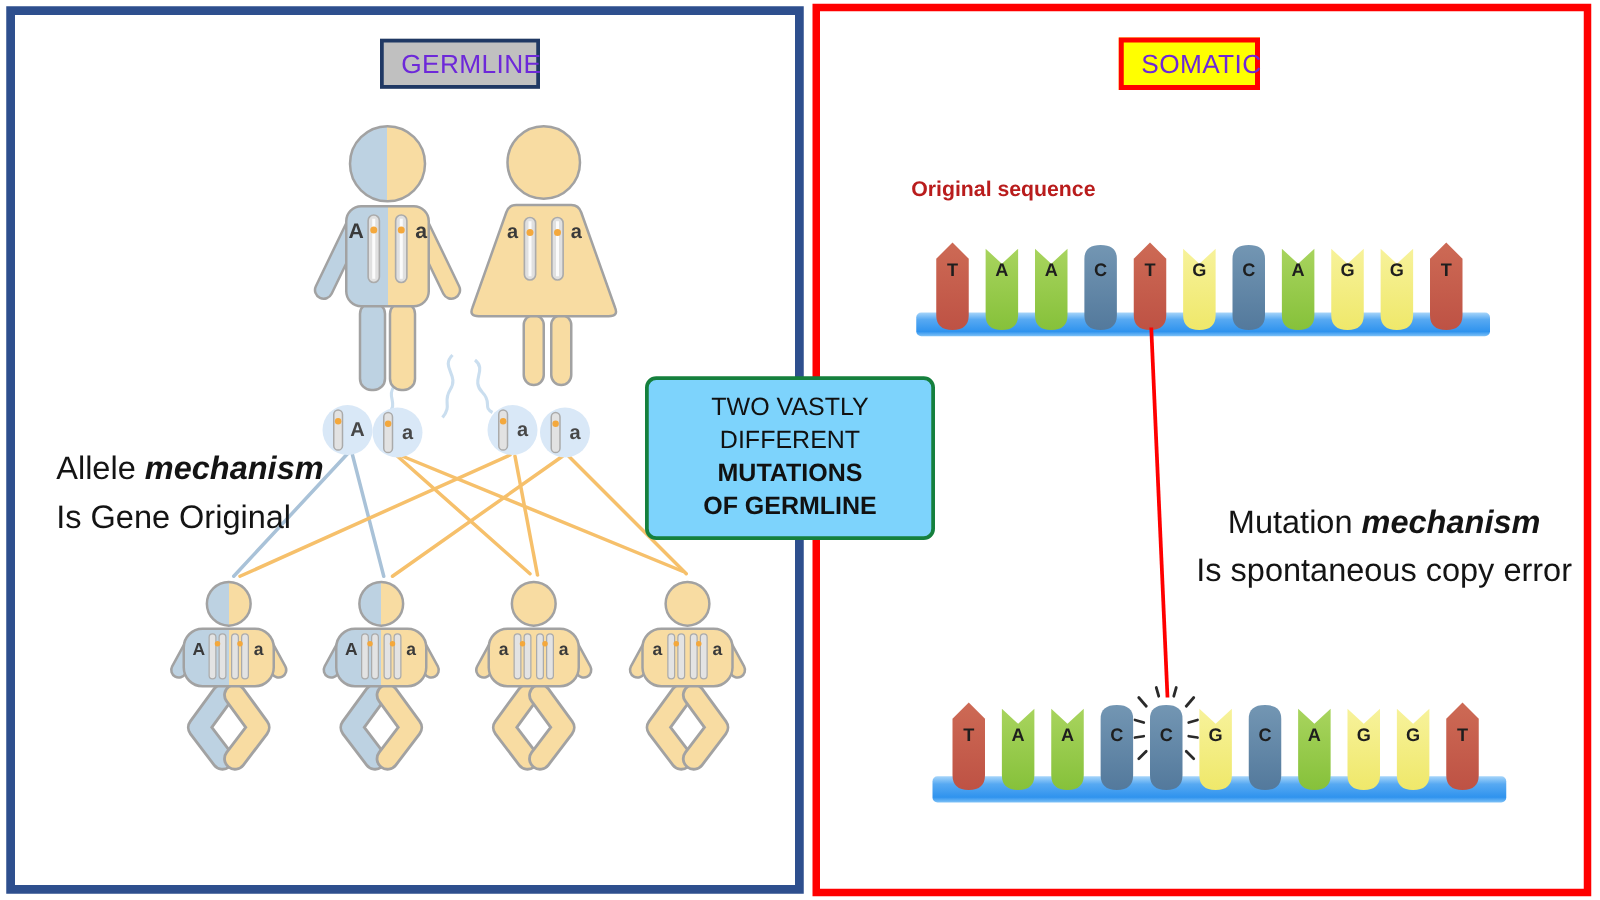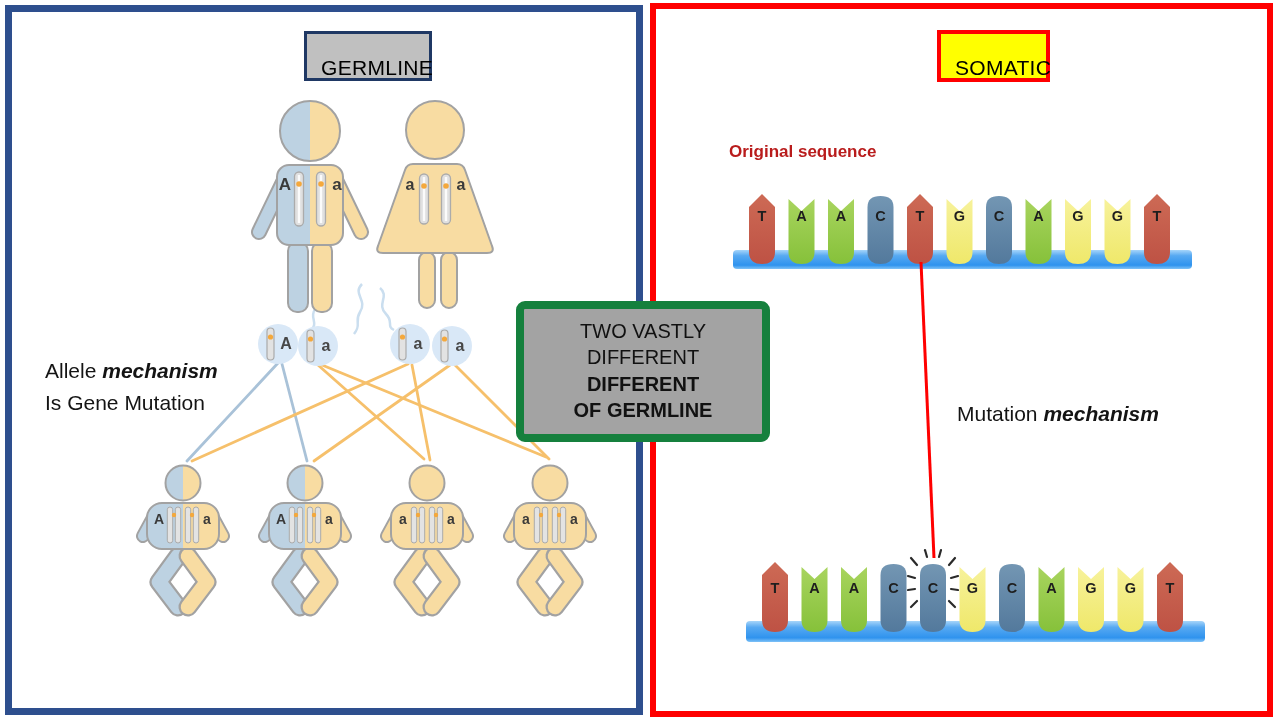--- a/index.html
+++ b/index.html
@@ -3,29 +3,29 @@
 <meta charset="utf-8">
 <style>
   html,body{margin:0;padding:0;}
   body{width:1280px;height:720px;background:#fff;overflow:hidden;
        font-family:"Liberation Sans",sans-serif;position:relative;}
   .panel{position:absolute;box-sizing:border-box;background:transparent;z-index:1;}
   #germline-panel{left:5px;top:5px;width:638px;height:710px;border:7px solid #2E4F8E;}
   #somatic-panel{left:650px;top:3px;width:623px;height:714px;border:6px solid #FF0000;}
   #art{position:absolute;left:0;top:0;z-index:2;}
   .overlay{position:absolute;z-index:3;}
-  .tag{box-sizing:border-box;text-align:center;font-size:21px;color:#000000;
-       padding:22px 14px;letter-spacing:0.3px;}
+  .tag{box-sizing:border-box;text-align:center;font-size:21px;color:#6d28d9;
+       padding:6px 14px;letter-spacing:0.3px;}
   #germline-tag{left:304px;top:31px;width:128px;height:40px;background:#C0C0C0;border:3px solid #1F3864;}
-  #somatic-tag{left:937px;top:30px;width:113px;height:42px;background:#FFFF00;border:4px solid #FF0000;}
-  #center-box{left:516px;top:301px;width:254px;box-sizing:border-box;background:#a3a3a3;
-      border:8px solid #15803d;border-radius:9px;text-align:center;
+  #somatic-tag{left:895px;top:30px;width:113px;height:42px;background:#FFFF00;border:4px solid #FF0000;}
+  #center-box{left:516px;top:301px;width:232px;box-sizing:border-box;background:#7dd3fc;
+      border:3px solid #15803d;border-radius:9px;text-align:center;
       font-size:20px;color:#111;padding:9px 6px 10px 6px;line-height:1.32;}
   #center-box .b{font-weight:700;}
-  .note{font-size:21px;color:#141414;line-height:1.5;}
+  .note{font-size:26px;color:#141414;line-height:1.5;}
   #germline-note{left:45px;top:355px;}
   #somatic-note{left:957px;top:398px;text-align:center;}
   .note .em{font-weight:700;font-style:italic;}
   #seq-label{left:729px;top:142px;font-size:17px;font-weight:700;color:#b91c1c;}
 </style>
 </head>
 <body>
 
 <div class="panel" id="germline-panel"></div>
 <div class="panel" id="somatic-panel"></div>
@@ -319,26 +319,27 @@
         <text x="13" y="31" text-anchor="middle" font-size="14.5" font-weight="600" fill="#1E1E1E" font-family="Liberation Sans, sans-serif">T</text>
       </g>
     </g>
   </svg>
 
 <div class="overlay tag" id="germline-tag">GERMLINE</div>
 <div class="overlay tag" id="somatic-tag">SOMATIC</div>
 
 <div class="overlay" id="center-box">
   <div>TWO VASTLY DIFFERENT</div>
-  <div class="b">DIFFERENT</div>
+  <div class="b">MUTATIONS</div>
   <div class="b">OF GERMLINE</div>
 </div>
 
 <div class="overlay note" id="germline-note">
   <div><span>Allele </span><span class="em">mechanism</span></div>
-  <div>Is Gene Mutation</div>
+  <div>Is Gene Original</div>
 </div>
 
 <div class="overlay note" id="somatic-note">
   <div><span>Mutation </span><span class="em">mechanism</span></div>
+  <div>Is spontaneous copy error</div>
 </div>
 
 <div class="overlay" id="seq-label">Original sequence</div>
 
 </body></html>

